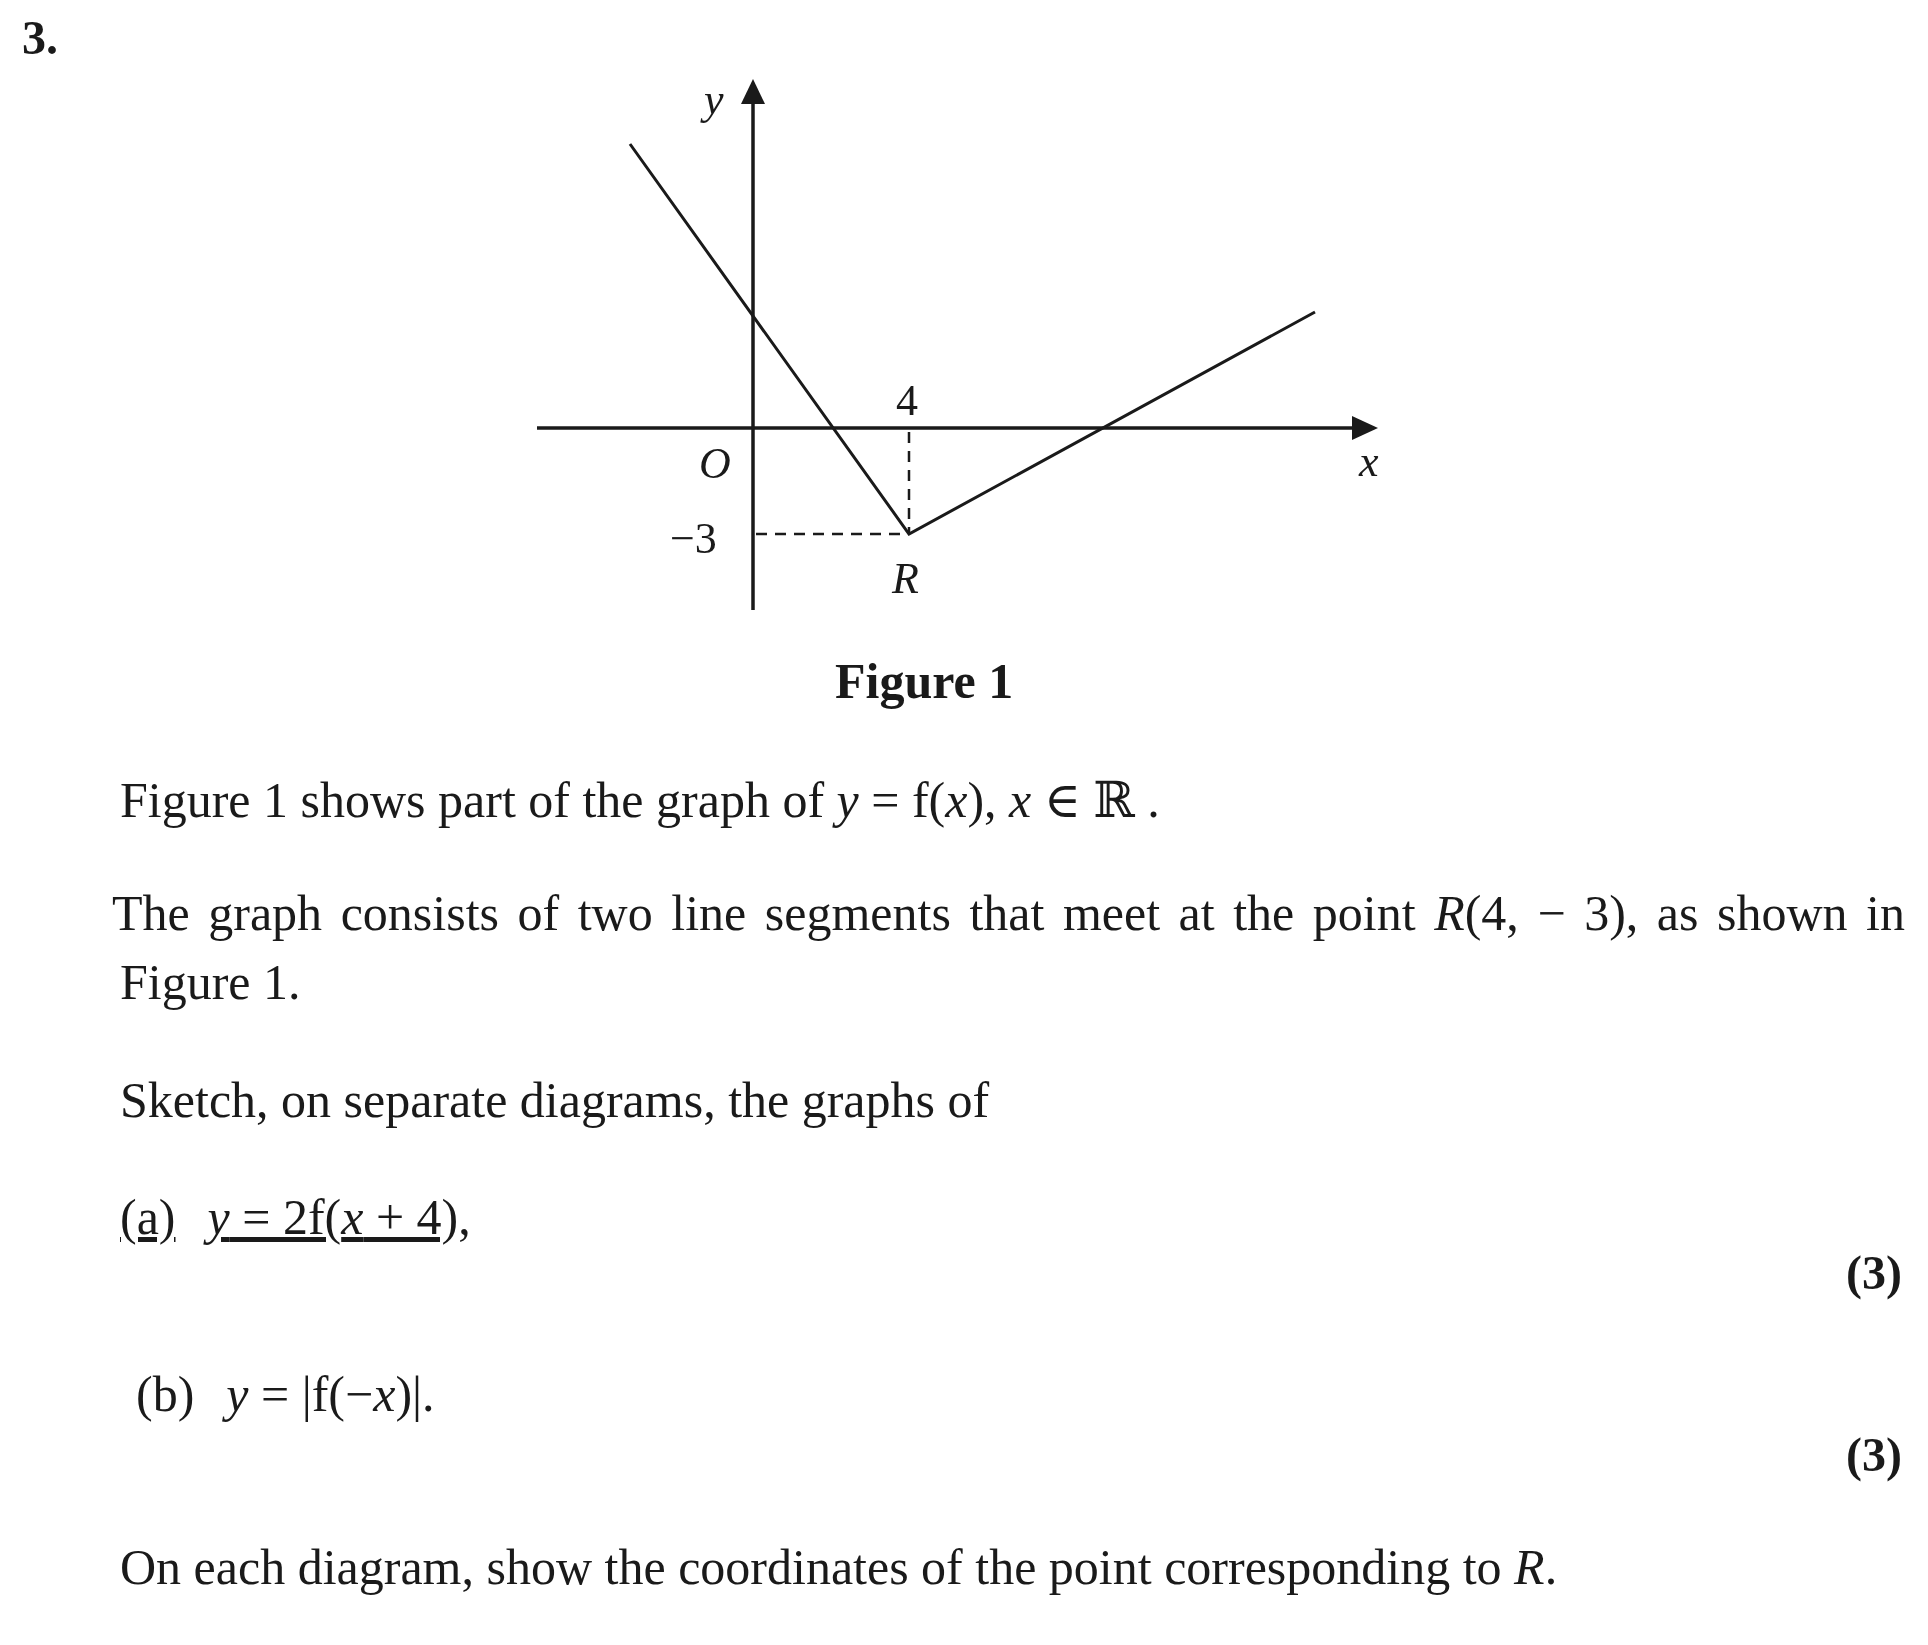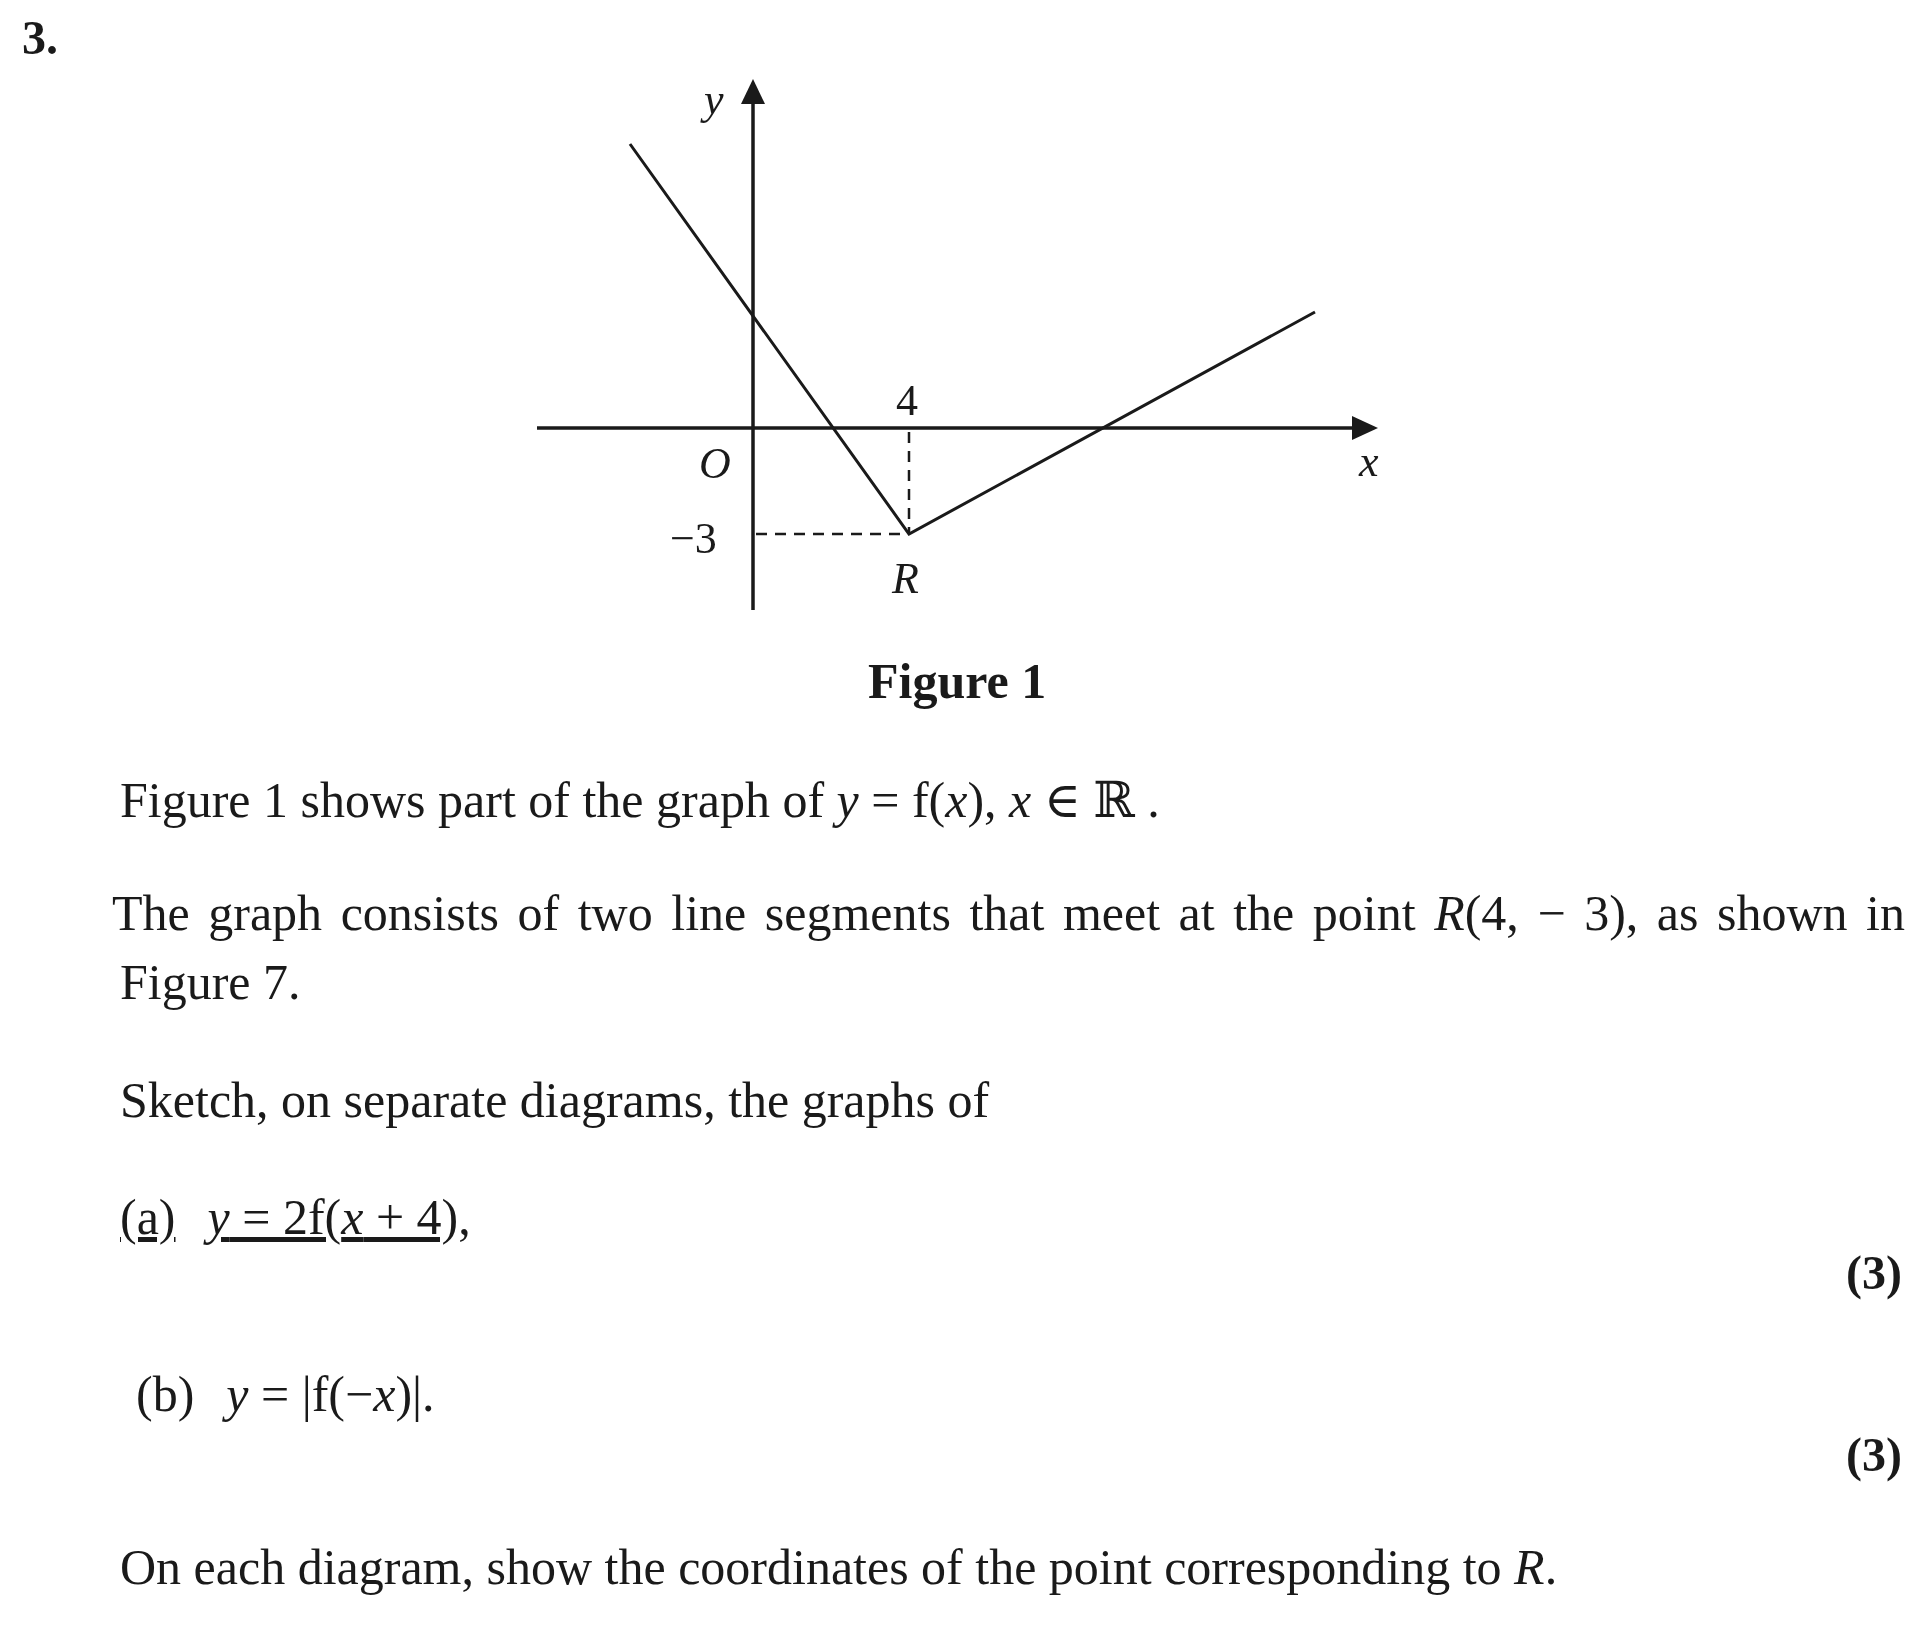--- a/index.html
+++ b/index.html
@@ -1,21 +1,21 @@
 <!DOCTYPE html>
 <html><head>
 <meta charset="utf-8">
 <style>
   html, body { margin:0; padding:0; background:#ffffff; }
   body { width:1928px; height:1645px; position:relative; overflow:hidden;
          font-family:"Liberation Serif", "DejaVu Serif", serif; color:#1a1a1a; }
   .abs { position:absolute; white-space:nowrap; line-height:1; }
   .qnum { left:22px; top:14px; font-size:48px; font-weight:bold; }
   .figure { position:absolute; left:0; top:0; width:1928px; height:640px; }
-  .caption { left:868px; top:656px; font-size:50px; font-weight:bold; }
+  .caption { left:835px; top:656px; font-size:50px; font-weight:bold; }
   .i { font-style:italic; }
   .line { position:absolute; left:120px; font-size:50px; line-height:1; white-space:nowrap; }
   .justify { position:absolute; left:112px; width:1793px; font-size:50px; line-height:57px;
              text-align:justify; text-align-last:justify; white-space:normal; }
   .marks { position:absolute; right:26px; font-size:48px; font-weight:bold; line-height:1; }
   .lbl { font-size:44px; }
 </style>
 </head>
 <body>
 
@@ -43,21 +43,21 @@
 <div class="abs lbl i" style="left:699px;top:442px;">O</div>
 <div class="abs lbl" style="left:896px;top:379px;">4</div>
 <div class="abs lbl" style="left:670px;top:517px;">−3</div>
 <div class="abs lbl i" style="left:892px;top:557px;">R</div>
 
 <div class="abs caption">Figure 1</div>
 
 <div class="line" style="top:775px;"><span>Figure 1 shows part of the graph of </span><span class="i">y</span><span> = f(</span><span class="i">x</span><span>),  </span><span class="i">x</span><span> ∈ ℝ .</span></div>
 
 <div class="justify" style="top:885px;"><span>The graph consists of two line segments that meet at the point </span><span class="i">R</span><span>(4, − 3),</span><span> as shown in</span></div>
-<div class="line" style="top:957px;">Figure 7.</div>
+<div class="line" style="top:957px;">Figure 1.</div>
 
 <div class="line" style="top:1075px;">Sketch, on separate diagrams, the graphs of</div>
 
 <div class="line" style="top:1192px;text-decoration:underline;"><span>(a)</span><span style="display:inline-block;width:32px;"></span><span class="i">y</span><span> = 2f(</span><span class="i">x</span><span> + 4),</span></div>
 <div class="marks" style="top:1249px;">(3)</div>
 
 <div class="line" style="top:1369px;margin-left:16px;"><span>(b)</span><span style="display:inline-block;width:32px;"></span><span class="i">y</span><span> = |f(−</span><span class="i">x</span><span>)|.</span></div>
 <div class="marks" style="top:1431px;">(3)</div>
 
 <div class="line" style="top:1542px;"><span>On each diagram, show the coordinates of the point corresponding to </span><span class="i">R</span><span>.</span></div>

